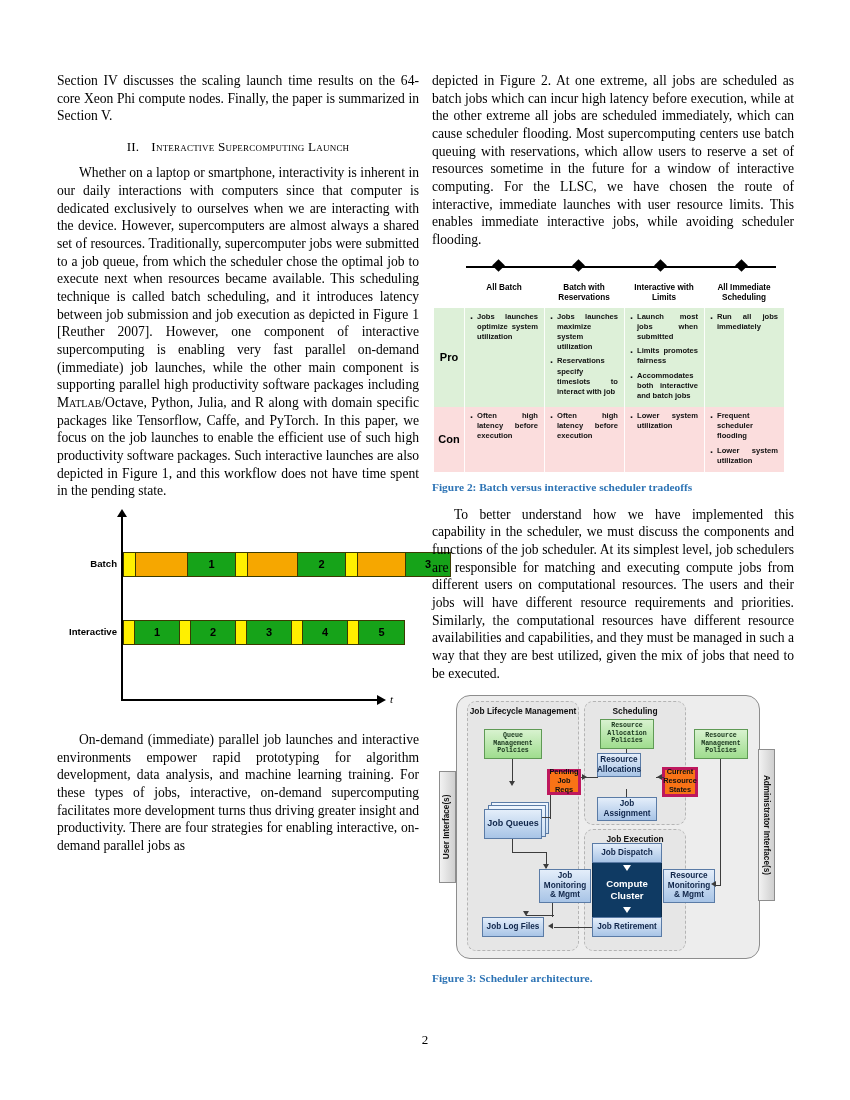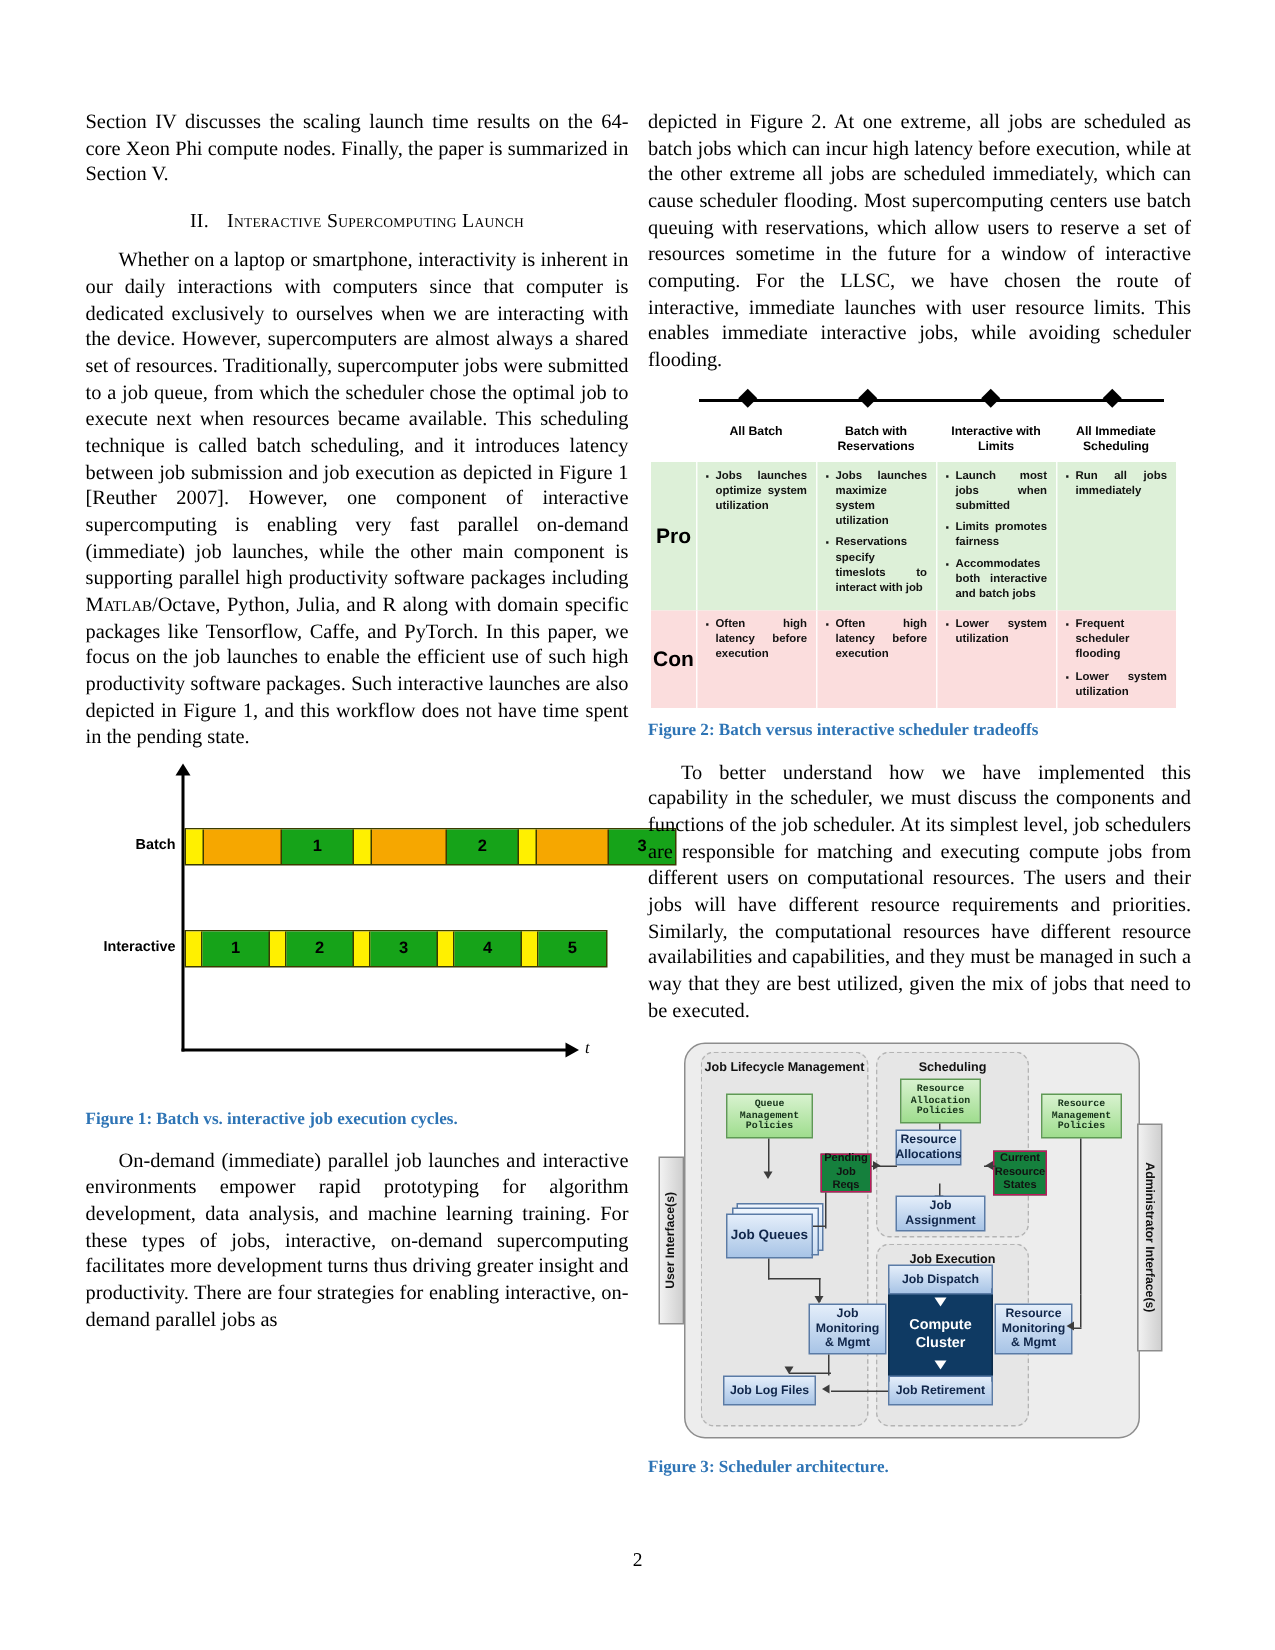--- a/index.html
+++ b/index.html
@@ -106,21 +106,21 @@
   .f2-heads { display:flex; }
   .f2-heads .hcell {
     flex:1; text-align:center;
     font-family:"Liberation Sans", sans-serif; font-weight:bold; font-size:8.2px;
     line-height:1.28; padding:1px 3px 4px 3px; box-sizing:border-box;
   }
   .f2-table { display:flex; flex-direction:column; }
   .f2-trow { display:flex; }
   .f2-rowlbl {
     width:30px; flex:none; display:flex; align-items:center; justify-content:center;
-    font-family:"Liberation Sans", sans-serif; font-weight:bold; font-size:14px;
+    font-family:"Liberation Sans", sans-serif; font-weight:bold; font-size:11px;
   }
   .f2-cell {
     flex:1; padding:4px 6px 6px 4px; box-sizing:border-box;
     border-left:1px solid rgba(255,255,255,.9);
   }
   .f2-pro  { background:#DDF0D8; }
   .f2-con  { background:#FBDDDD; }
   .f2-pro .f2-rowlbl, .f2-con .f2-rowlbl { border-left:none; }
   .f2-ul { margin:0; padding:0; list-style:none; }
   .f2-ul li {
@@ -158,21 +158,21 @@
   .b-blue {
     background:linear-gradient(#e4eefa,#a8c4e6);
     color:#10264a; font-size:8.2px;
   }
   .b-green {
     background:linear-gradient(#d8f2cf,#9fdd8e);
     color:#16331a; border:1px solid #5f9a55;
     font-family:"Liberation Mono", monospace; font-weight:bold; font-size:6.6px;
   }
   .b-white {
-    background:#15803d; color:#111; border:1px solid #be185d; font-size:7.4px;justify-content:flex-end;
+    background:#f97316; color:#111; border:3px solid #be185d; font-size:7.4px;
   }
   .b-dark {
     background:#0f3a63; color:#fff; font-size:9.6px; border:1px solid #0b2a49;
   }
   .b-side {
     background:linear-gradient(90deg,#f2f2f2,#cfcfcf);
     border:1px solid #8d8d8d; color:#111; font-size:8.2px;
   }
   .b-side span { transform:rotate(-90deg); white-space:nowrap; display:block; }
   .b-side.right span { transform:rotate(90deg); }
@@ -238,21 +238,20 @@
           <div class="f1-seg" style="width: 11px; background: rgb(255, 240, 0);"></div>
           <div class="f1-seg" style="width: 45px; background: rgb(22, 163, 25);">3</div>
           <div class="f1-seg" style="width: 11px; background: rgb(255, 240, 0);"></div>
           <div class="f1-seg" style="width: 45px; background: rgb(22, 163, 25);">4</div>
           <div class="f1-seg" style="width: 11px; background: rgb(255, 240, 0);"></div>
           <div class="f1-seg" style="width: 45px; background: rgb(22, 163, 25);">5</div>
         </div>
 
     </div>
 
-    <p class="caption">Figure 1: Batch vs. interactive job execution cycles.</p>
 
     <p class="body">On-demand (immediate) parallel job launches and interactive environments empower rapid prototyping for algorithm development, data analysis, and machine learning training. For these types of jobs, interactive, on-demand supercomputing facilitates more development turns thus driving greater insight and productivity. There are four strategies for enabling interactive, on-demand parallel jobs as</p>
   </div>
 
   <div class="col right">
 
     <p class="body noindent">depicted in Figure 2. At one extreme, all jobs are scheduled as batch jobs which can incur high latency before execution, while at the other extreme all jobs are scheduled immediately, which can cause scheduler flooding. Most supercomputing centers use batch queuing with reservations, which allow users to reserve a set of resources sometime in the future for a window of interactive computing. For the LLSC, we have chosen the route of interactive, immediate launches with user resource limits. This enables immediate interactive jobs, while avoiding scheduler flooding.</p>
 
     <div class="fig2">
       <div class="f2-axis">

